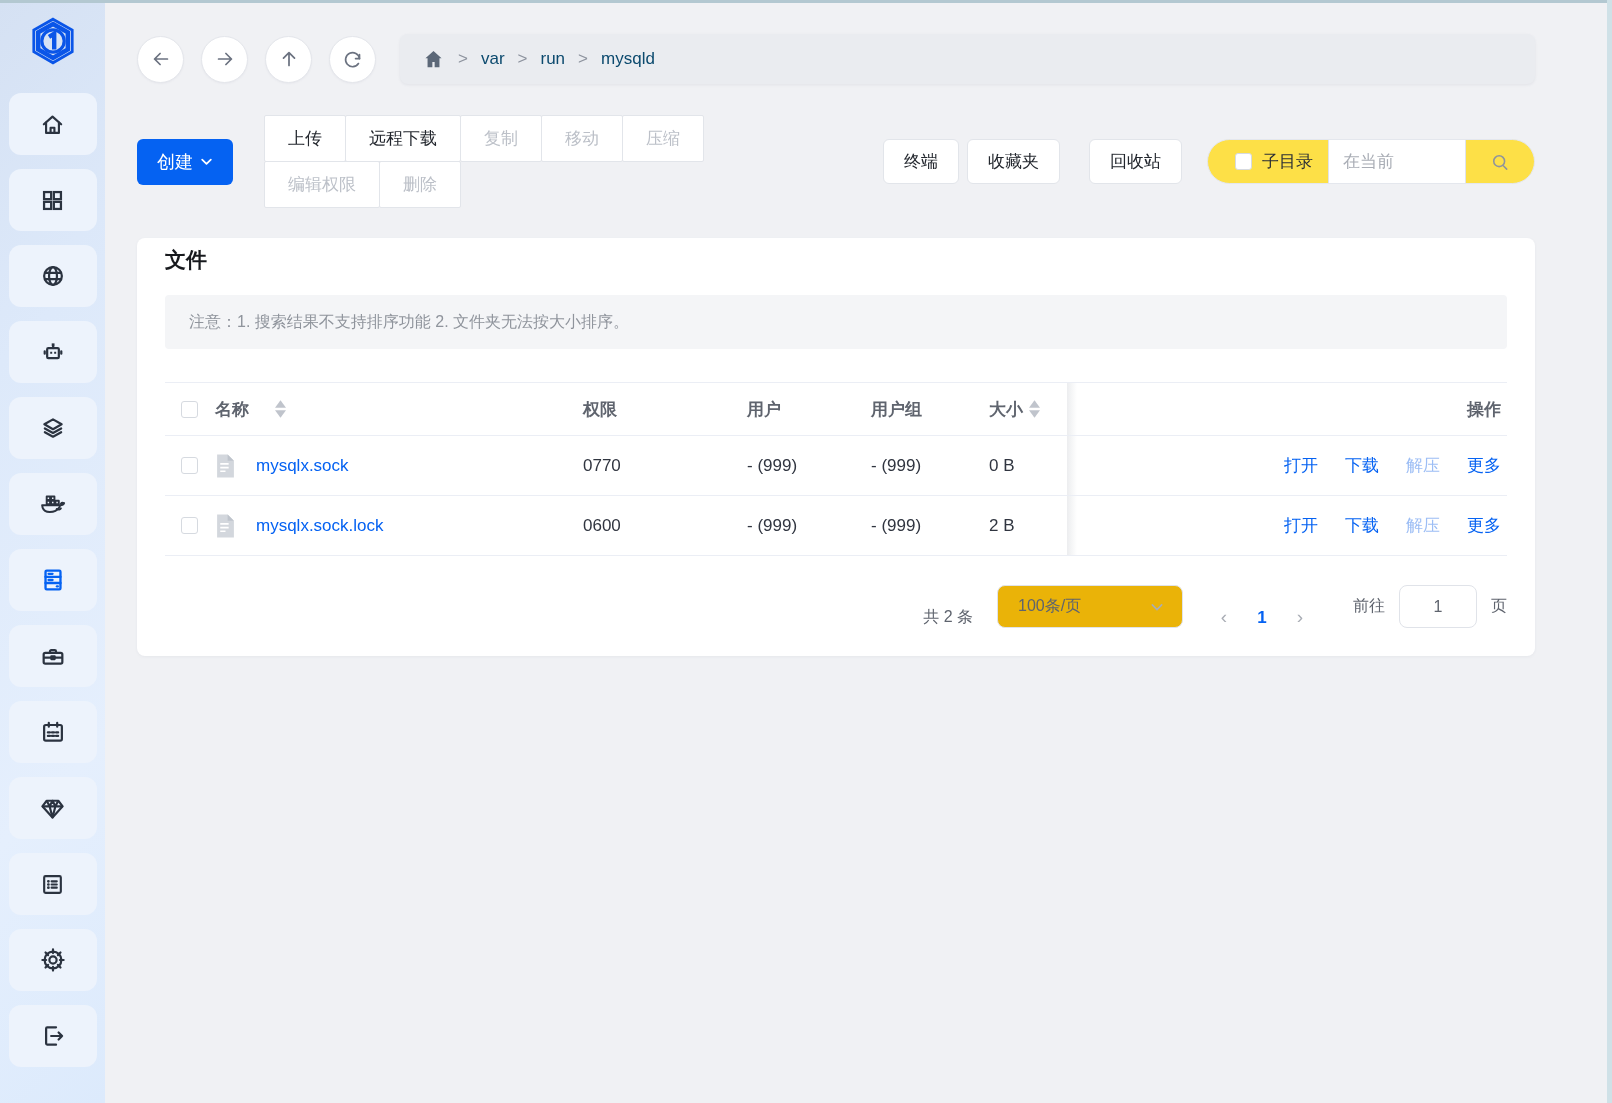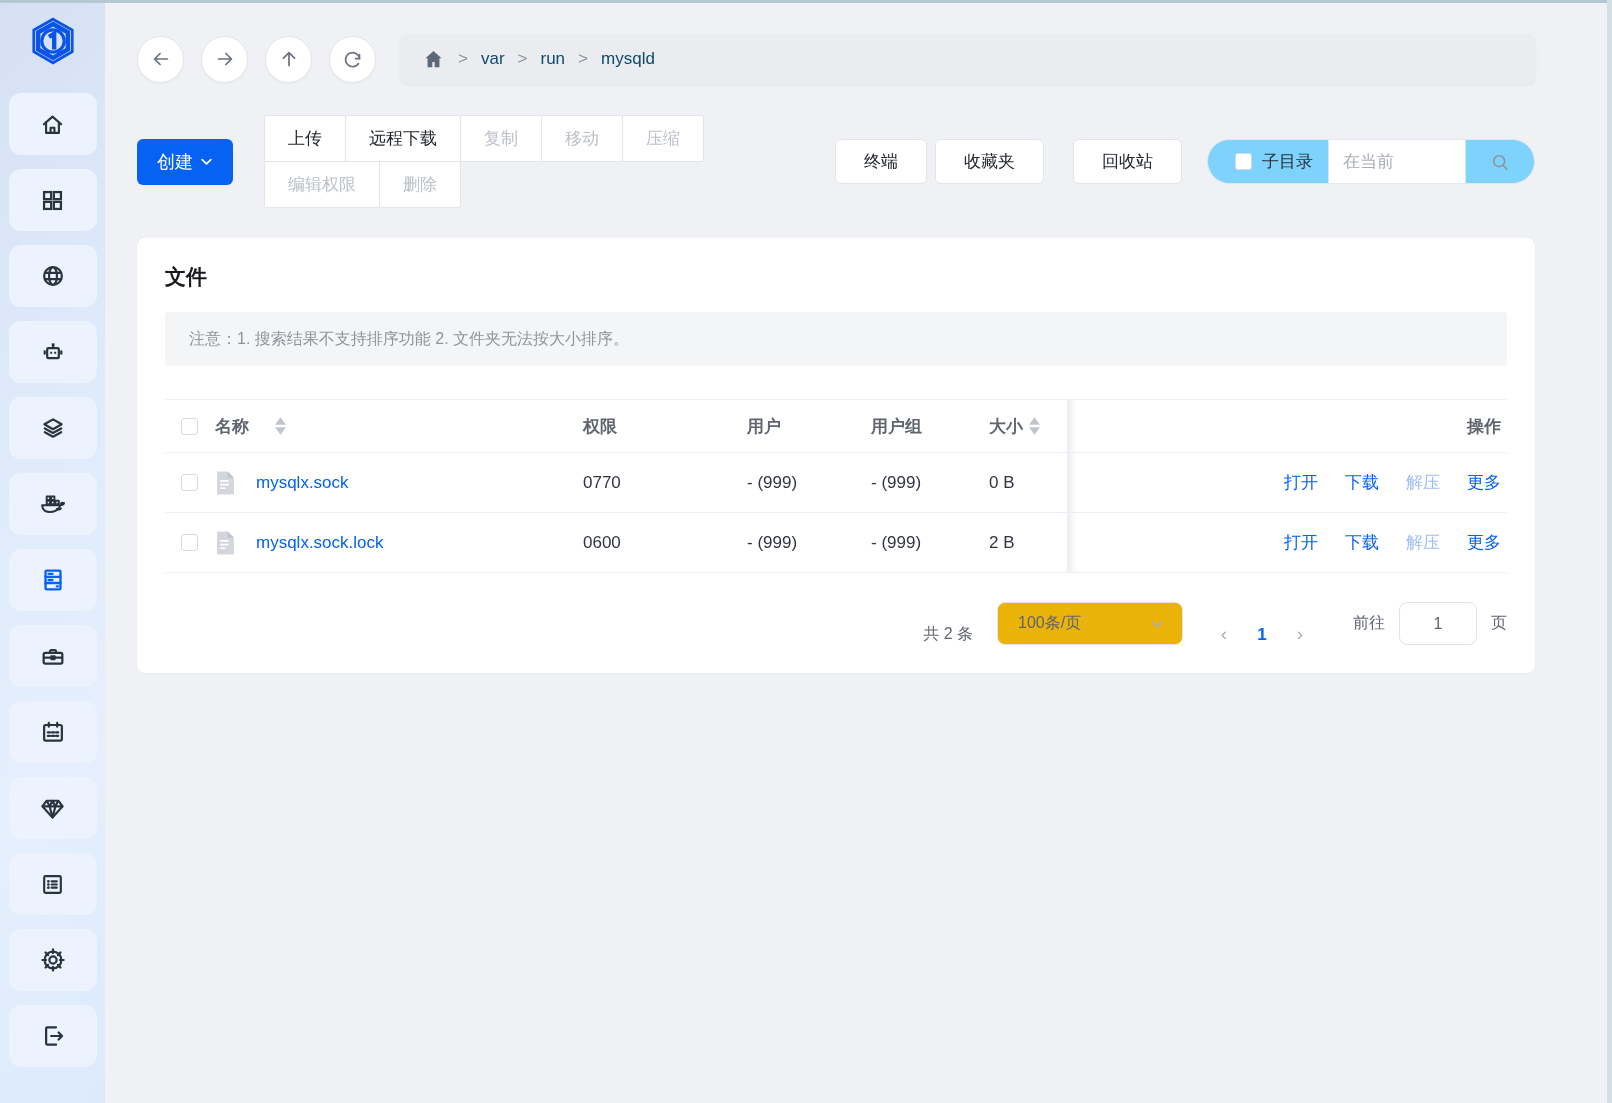--- a/index.html
+++ b/index.html
@@ -49,38 +49,38 @@
     font-family:inherit;
   }
   .btn-group { display:flex; flex-wrap:wrap; width:476px; margin-left:32px; }
   .btn-group button {
     height:47px; padding:0 23px; background:#fff; border:1px solid #e2e5ea; margin:-0.5px 0 0 -1px;
     font-size:17px; color:#23272e; cursor:pointer; border-radius:2px; font-family:inherit;
   }
   .btn-group button.disabled { color:#bcc0c8; cursor:not-allowed; }
   .toolbar-right { margin-left:auto; display:flex; align-items:center; }
   .btn-plain {
-    height:45px; padding:0 28px; background:#fff; border:1px solid #e2e5ea; border-radius:6px;
+    height:45px; padding:0 20px; background:#fff; border:1px solid #e2e5ea; border-radius:6px;
     font-size:17px; color:#23272e; cursor:pointer; margin-left:8px; font-family:inherit;
   }
   .btn-plain.recycle { margin-left:29px; }
   .search-pill {
     margin-left:25px; height:45px; width:328px; border:1px solid #e4e7ed; border-radius:23px;
-    display:flex; align-items:stretch; overflow:hidden; background:#7dd3fc;
+    display:flex; align-items:stretch; overflow:hidden; background:#fde047;
   }
   .search-seg { display:flex; align-items:center; padding:0 15px; }
   .search-seg.sub { gap:10px; border-right:1px solid #e0e3e9; padding-left:27px; }
   .search-input { flex:1; background:#fff; border:none; outline:none; font-size:17px; color:#303133; padding:0 14px; width:96px; font-family:inherit; }
   .search-input::placeholder { color:#a9adb5; }
   .search-seg.glass { border-left:1px solid #e0e3e9; padding:0 24px; cursor:pointer; }
   .cbx { width:17px; height:17px; border:1px solid #d6dae0; border-radius:3px; background:#fff; display:inline-block; cursor:pointer; flex:none; }
   .search-seg.sub span { font-size:17px; color:#2a2e36; }
 
   
-  .card { background:#fff; border-radius:8px; margin-top:30px; padding:25px 28px 28px; box-shadow:0 1px 3px rgba(100,110,130,.07); }
+  .card { background:#fff; border-radius:8px; margin-top:30px; padding:8px 28px 28px; box-shadow:0 1px 3px rgba(100,110,130,.07); }
   .card-title { font-size:21px; font-weight:bold; color:#17191d; }
   .notice {
     margin-top:21px; height:54px; background:#f4f5f7; border-radius:4px;
     display:flex; align-items:center; padding:0 24px; color:#8f949c; font-size:16px;
   }
   .table { margin-top:33px; }
   .tr { display:flex; align-items:center; border-bottom:1px solid #ebeef5; }
   .tr.head { border-top:1px solid #ebeef5; height:54px; color:#5f646e; font-weight:bold; }
   .tr.row { height:60px; font-size:17px; color:#303540; }
   .td { padding:0 6px; display:flex; align-items:center; }

